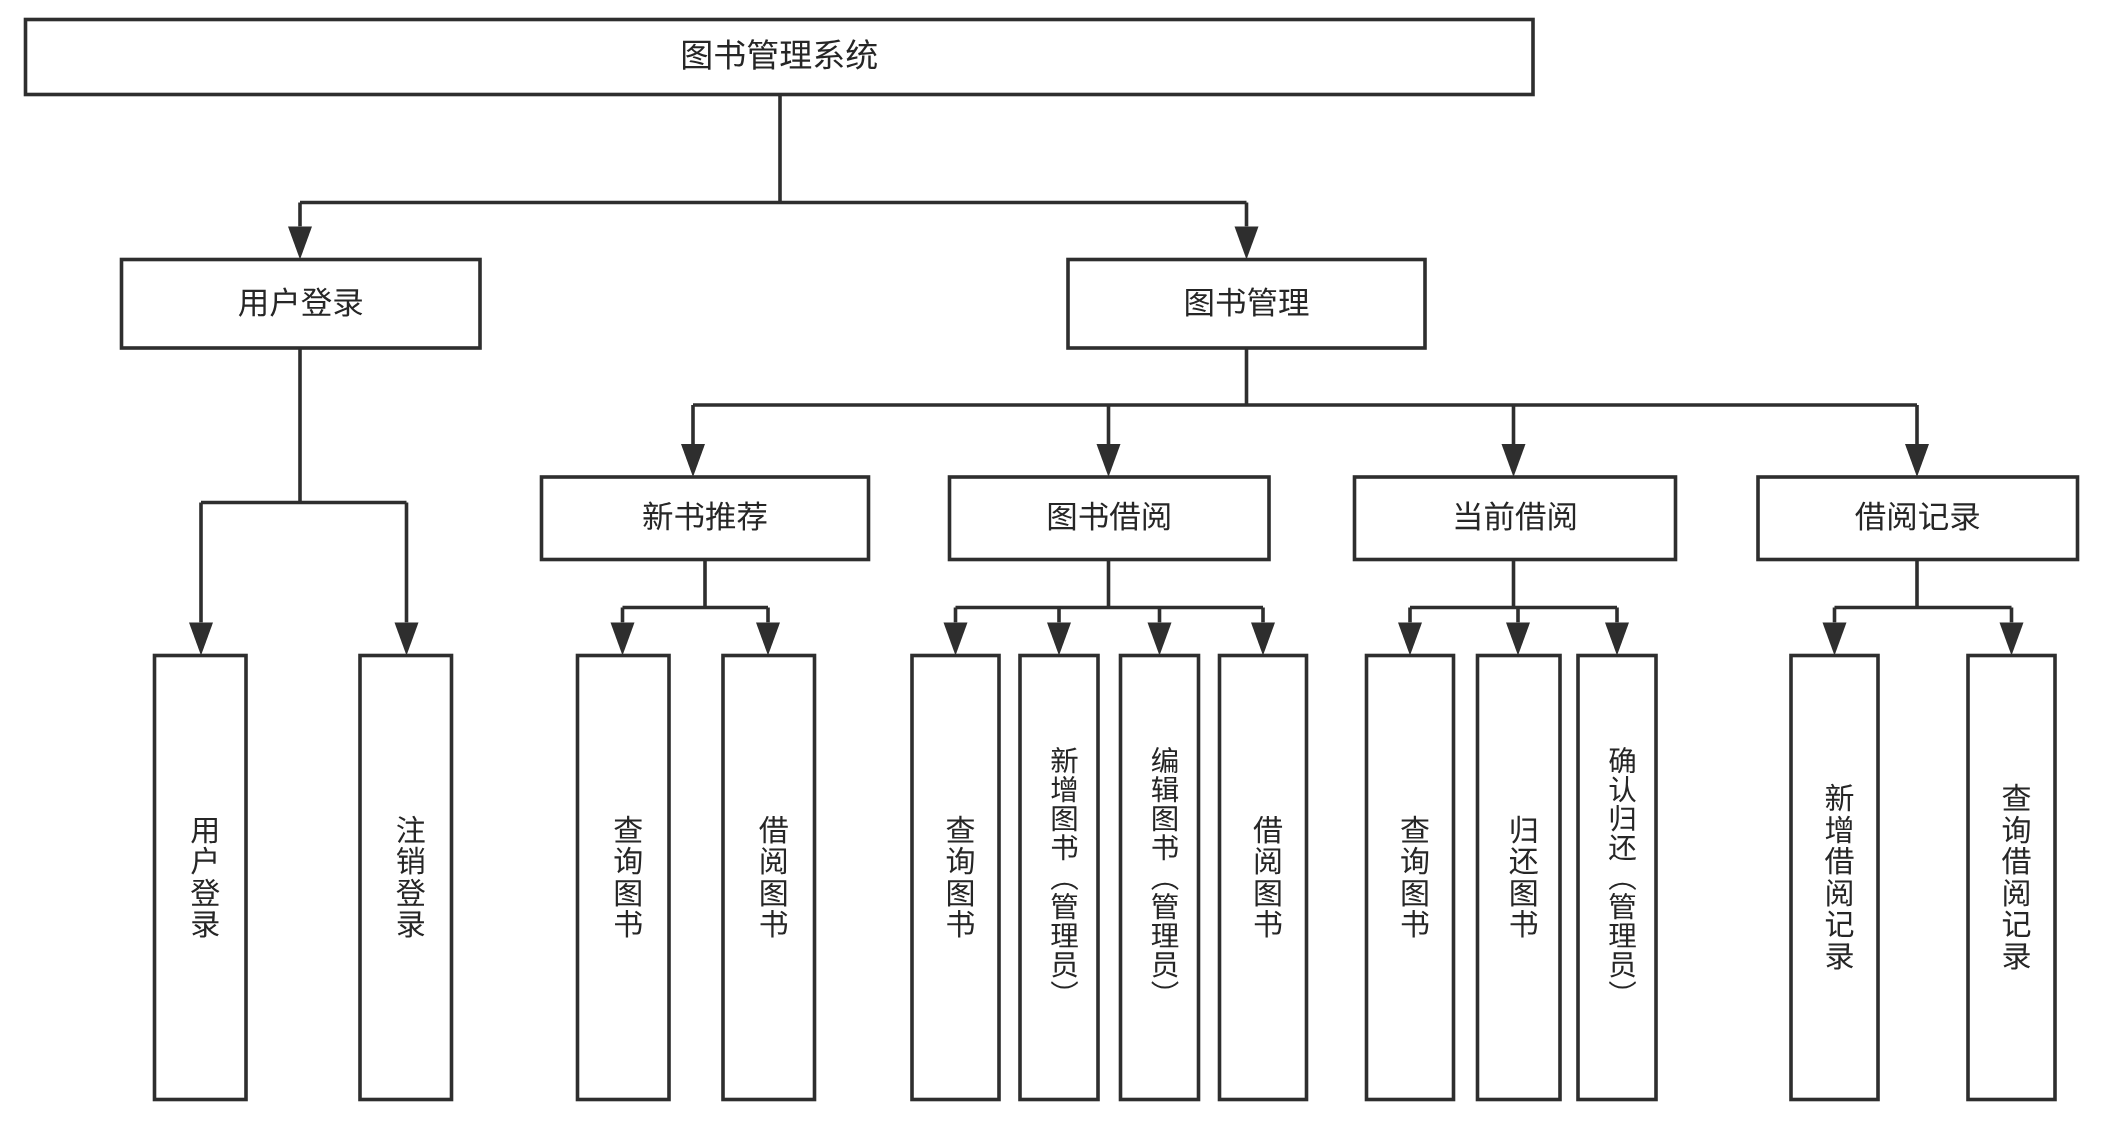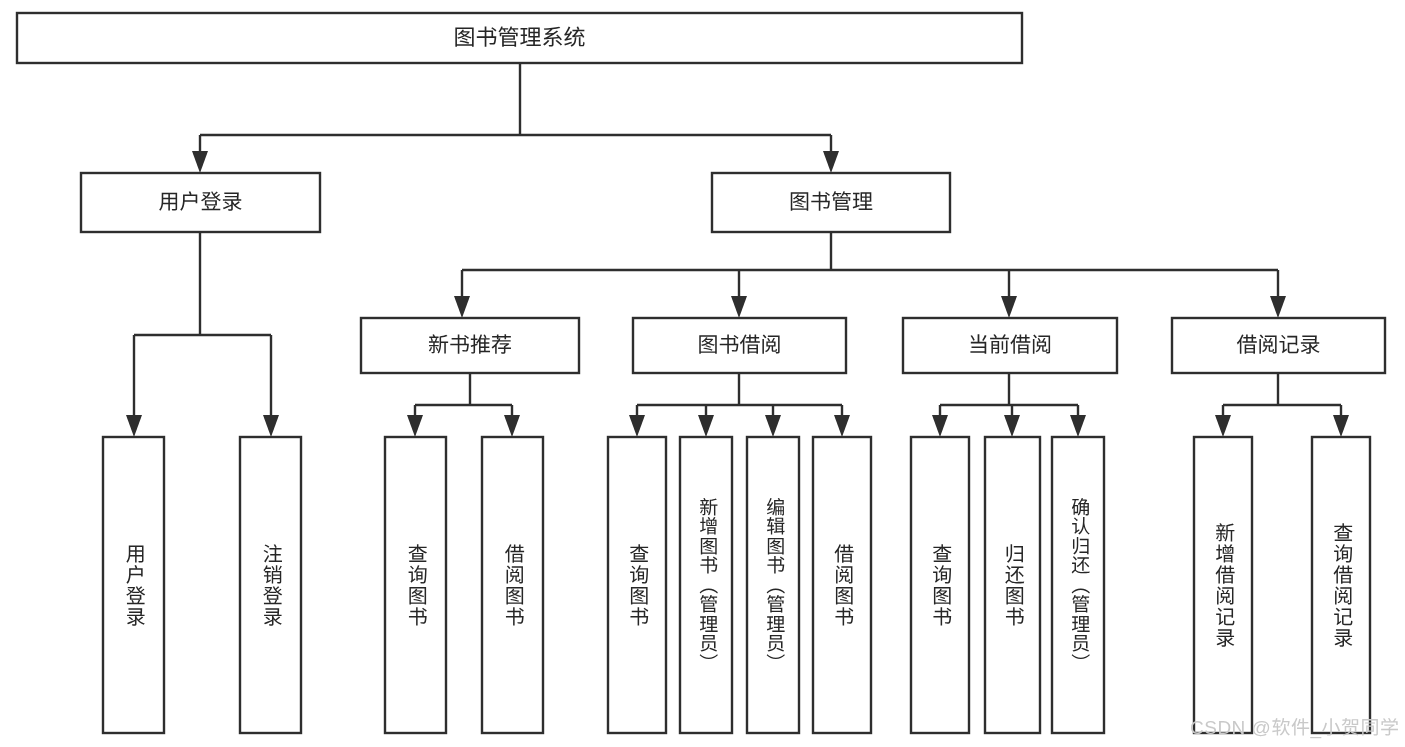--- a/index.html
+++ b/index.html
@@ -226,14 +226,13 @@
       <div class="vlabel" style="left: 608px; top: 437px; width: 58px; height: 296px;">查询图书</div>
       <div class="vlabel narrow" style="left: 680px; top: 437px; width: 52px; height: 296px;">新增图书（管理员）</div>
       <div class="vlabel narrow" style="left: 747px; top: 437px; width: 52px; height: 296px;">编辑图书（管理员）</div>
       <div class="vlabel" style="left: 813px; top: 437px; width: 58px; height: 296px;">借阅图书</div>
       <div class="vlabel" style="left: 911px; top: 437px; width: 58px; height: 296px;">查询图书</div>
       <div class="vlabel" style="left: 985px; top: 437px; width: 55px; height: 296px;">归还图书</div>
       <div class="vlabel narrow" style="left: 1052px; top: 437px; width: 52px; height: 296px;">确认归还（管理员）</div>
       <div class="vlabel" style="left: 1194px; top: 437px; width: 58px; height: 296px;">新增借阅记录</div>
       <div class="vlabel" style="left: 1312px; top: 437px; width: 58px; height: 296px;">查询借阅记录</div>
     </div>
-  <div class="watermark" id="watermark" style="left: 1190px; top: 712px;">CSDN @软件_小贺同学</div>
 </div>
 
 </body></html>

